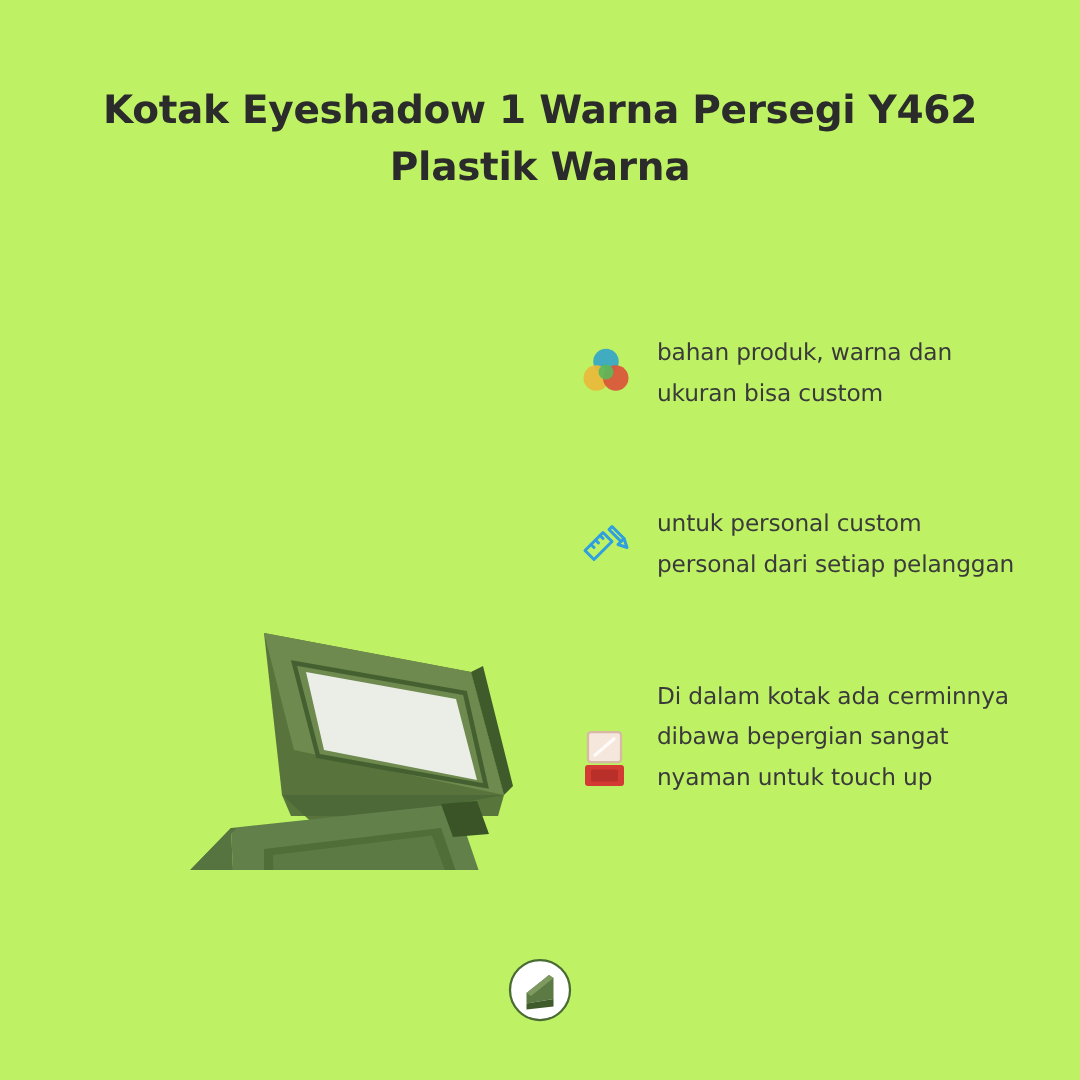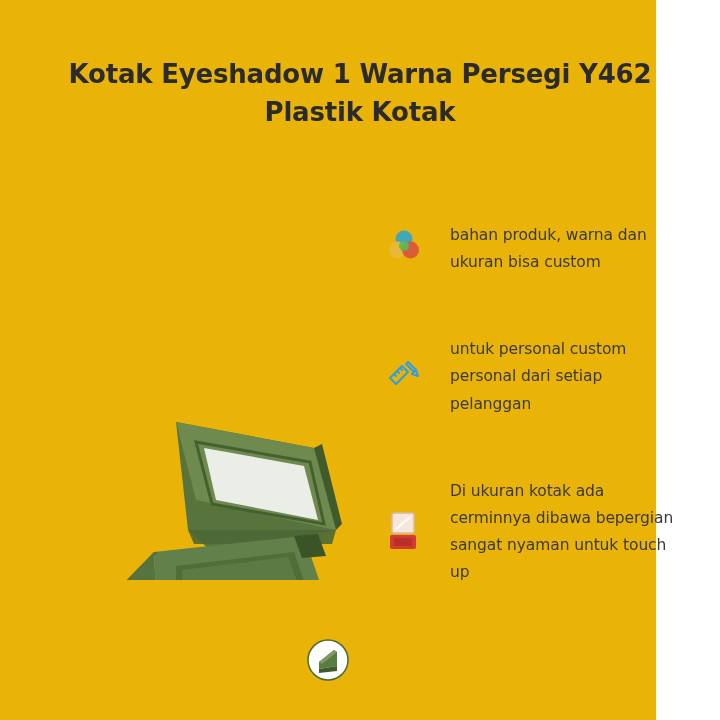--- a/index.html
+++ b/index.html
@@ -8,23 +8,23 @@
   }
   body {
     width: 720px;
     height: 720px;
     background: #ffffff;
     font-family: "DejaVu Sans", sans-serif;
     overflow: hidden;
   }
   .page {
     position: relative;
-    width: 656px;
+    width: 720px;
     height: 720px;
-    background: #eab308;
+    background: #bef264;
   }
 
   
   .title {
     position: absolute;
     top: 56px;
     left: 48px;
     width: 624px;
     text-align: center;
     font-size: 26px;
@@ -54,23 +54,22 @@
 
   
   .features {
     position: absolute;
     left: 382px;
     top: 222px;
     width: 300px;
   }
   .feature {
     display: flex;
-    align-items: center;
+    align-items: flex-end;
     margin-bottom: 60px;
-    gap: 12px;
   }
   .feature:last-child { margin-bottom: 0; }
   .feature-icon {
     flex: 0 0 44px;
     width: 44px;
     height: 48px;
     margin-right: 12px;
     display: flex;
     align-items: flex-start;
     justify-content: center;
@@ -99,21 +98,21 @@
   .bottom-logo svg { display: block; }
 </style>
 </head>
 <body>
 
 <div class="page">
 
   <div class="title">
     <span>Kotak Eyeshadow 1 Warna Persegi Y462</span>
     <br>
-    <span>Plastik Kotak</span>
+    <span>Plastik Warna</span>
   </div>
 
   <div class="product-area">
     <svg class="case" viewBox="0 0 330 380">
 
       <g>
         <polygon points="140,222 278,248 300,330 176,352 152,330" fill="#58743c"></polygon>
 
         <polygon points="140,222 278,248 300,330 160,300" fill="#6e8a4e"></polygon>
 
@@ -182,21 +181,21 @@
 
     <div class="feature f3">
       <div class="feature-icon">
         <svg width="40" height="44" viewBox="0 0 40 44">
           <rect x="8" y="4" width="22" height="20" rx="2" fill="#f6e7dc" stroke="#d8b9a6" stroke-width="1.5"></rect>
           <path d="M12 20 L26 8" stroke="#ffffff" stroke-width="2" opacity="0.9"></path>
           <rect x="6" y="26" width="26" height="14" rx="2" fill="#d23a33"></rect>
           <rect x="10" y="29" width="18" height="8" rx="1" fill="#b92f29"></rect>
         </svg>
       </div>
-      <div class="feature-text">Di ukuran kotak ada cerminnya dibawa bepergian sangat nyaman untuk touch up</div>
+      <div class="feature-text">Di dalam kotak ada cerminnya dibawa bepergian sangat nyaman untuk touch up</div>
     </div>
 
   </div>
 
   <div class="bottom-logo">
     <svg width="44" height="44" viewBox="0 0 44 44">
       <circle cx="22" cy="22" r="20" fill="#ffffff" stroke="#4a6b33" stroke-width="1.5"></circle>
       <polygon points="13,24 28,12 31,14 31,28 13,31" fill="#5c7a44"></polygon>
       <polygon points="13,24 28,12 31,14 16,26" fill="#7e9a60"></polygon>
       <polygon points="13,31 31,28 31,33 13,35" fill="#3f5a2b"></polygon>

